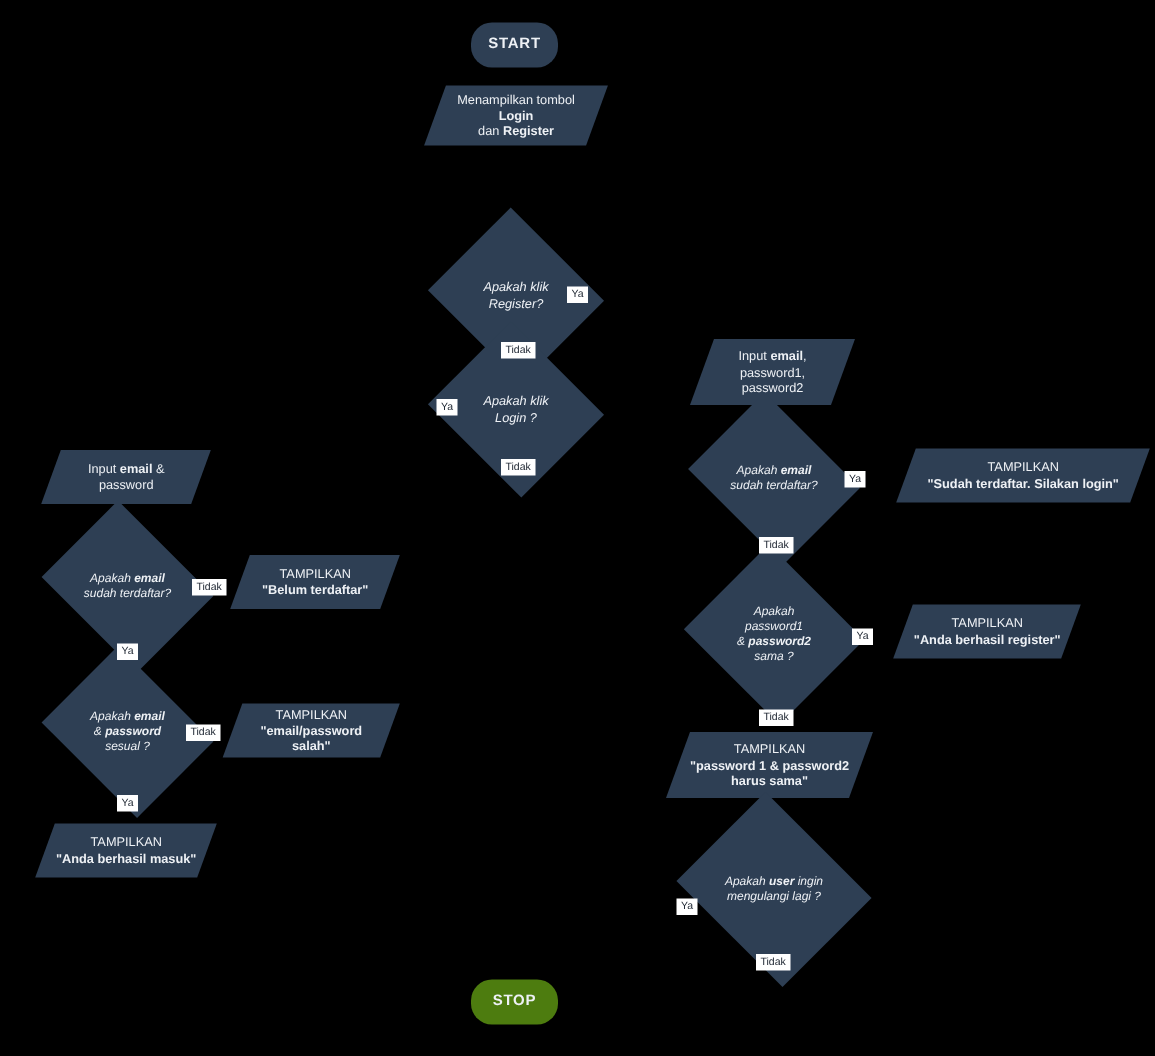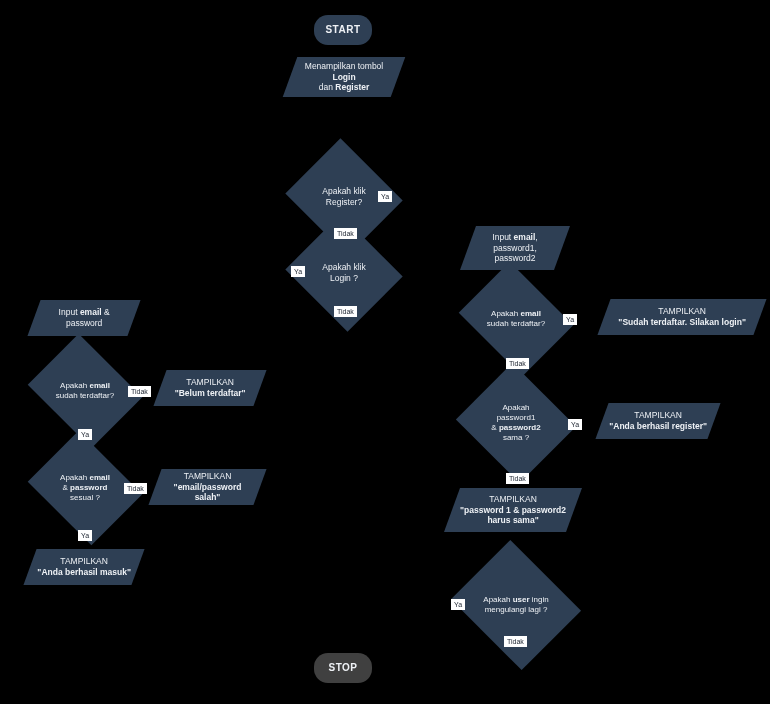--- a/index.html
+++ b/index.html
@@ -46,20 +46,21 @@
   .io {
     transform: skewX(-20deg);
   }
   .io .txt {
     transform: skewX(20deg);
   }
   
   .decision {
     background: transparent;
     padding: 0;
+    font-style: italic;
   }
   .decision .dia {
     position: absolute;
     inset: 0;
     background: #2e3f54;
     transform: rotate(45deg);
   }
   .decision .txt {
     position: relative;
     z-index: 2;
@@ -98,21 +99,21 @@
   <div class="edge-label" style="left: 378px; top: 191px; background: rgb(255, 255, 255); color: rgb(26, 34, 46);">Ya</div>
   <div class="edge-label" style="left: 334px; top: 228px; background: rgb(255, 255, 255); color: rgb(26, 34, 46);">Tidak</div>
 
   <div class="node decision" style="left: 300px; top: 234px; width: 88px; height: 78px; font-size: 8.5px; color: rgb(238, 241, 245);">
     <span class="dia" style="background: rgb(46, 63, 84);"></span>
     <span class="txt">Apakah klik<br>Login ?</span>
   </div>
   <div class="edge-label" style="left: 291px; top: 266px; background: rgb(255, 255, 255); color: rgb(26, 34, 46);">Ya</div>
   <div class="edge-label" style="left: 334px; top: 306px; background: rgb(255, 255, 255); color: rgb(26, 34, 46);">Tidak</div>
 
-  <div class="node terminator" style="left: 314px; top: 653px; width: 58px; height: 30px; font-size: 10px; background: #404040; color: rgb(238, 241, 245);">
+  <div class="node terminator" style="left: 314px; top: 653px; width: 58px; height: 30px; font-size: 10px; background: #4d7c0f; color: rgb(238, 241, 245);">
     <span class="txt">STOP</span>
   </div>
 
   <div class="node io" style="left: 34px; top: 300px; width: 100px; height: 36px; font-size: 8.5px; background: rgb(46, 63, 84); color: rgb(238, 241, 245);">
     <span class="txt">Input <b>email</b> &amp;<br>password</span>
   </div>
 
   <div class="node decision" style="left: 40px; top: 355px; width: 90px; height: 72px; font-size: 8px; color: rgb(238, 241, 245);">
     <span class="dia" style="background: rgb(46, 63, 84);"></span>
     <span class="txt">Apakah <b>email</b><br>sudah terdaftar?</span>
@@ -162,20 +163,20 @@
   <div class="edge-label" style="left: 506px; top: 473px; background: rgb(255, 255, 255); color: rgb(26, 34, 46);">Tidak</div>
 
   <div class="node io" style="left: 602px; top: 403px; width: 112px; height: 36px; font-size: 8.5px; background: rgb(46, 63, 84); color: rgb(238, 241, 245);">
     <span class="txt">TAMPILKAN<br><b>"Anda berhasil register"</b></span>
   </div>
 
   <div class="node io" style="left: 452px; top: 488px; width: 122px; height: 44px; font-size: 8.5px; background: rgb(46, 63, 84); color: rgb(238, 241, 245);">
     <span class="txt">TAMPILKAN<br><b>"password 1 &amp; password2</b><br><b>harus sama"</b></span>
   </div>
 
-  <div class="node decision" style="left: 466px; top: 563px; width: 100px; height: 84px; font-size: 8px; color: rgb(238, 241, 245);">
+  <div class="node decision" style="left: 466px; top: 551px; width: 100px; height: 84px; font-size: 8px; color: rgb(238, 241, 245);">
     <span class="dia" style="background: rgb(46, 63, 84);"></span>
     <span class="txt">Apakah <b>user</b> ingin<br>mengulangi lagi ?</span>
   </div>
   <div class="edge-label" style="left: 451px; top: 599px; background: rgb(255, 255, 255); color: rgb(26, 34, 46);">Ya</div>
   <div class="edge-label" style="left: 504px; top: 636px; background: rgb(255, 255, 255); color: rgb(26, 34, 46);">Tidak</div>
 
 </div>
 
 </body></html>

